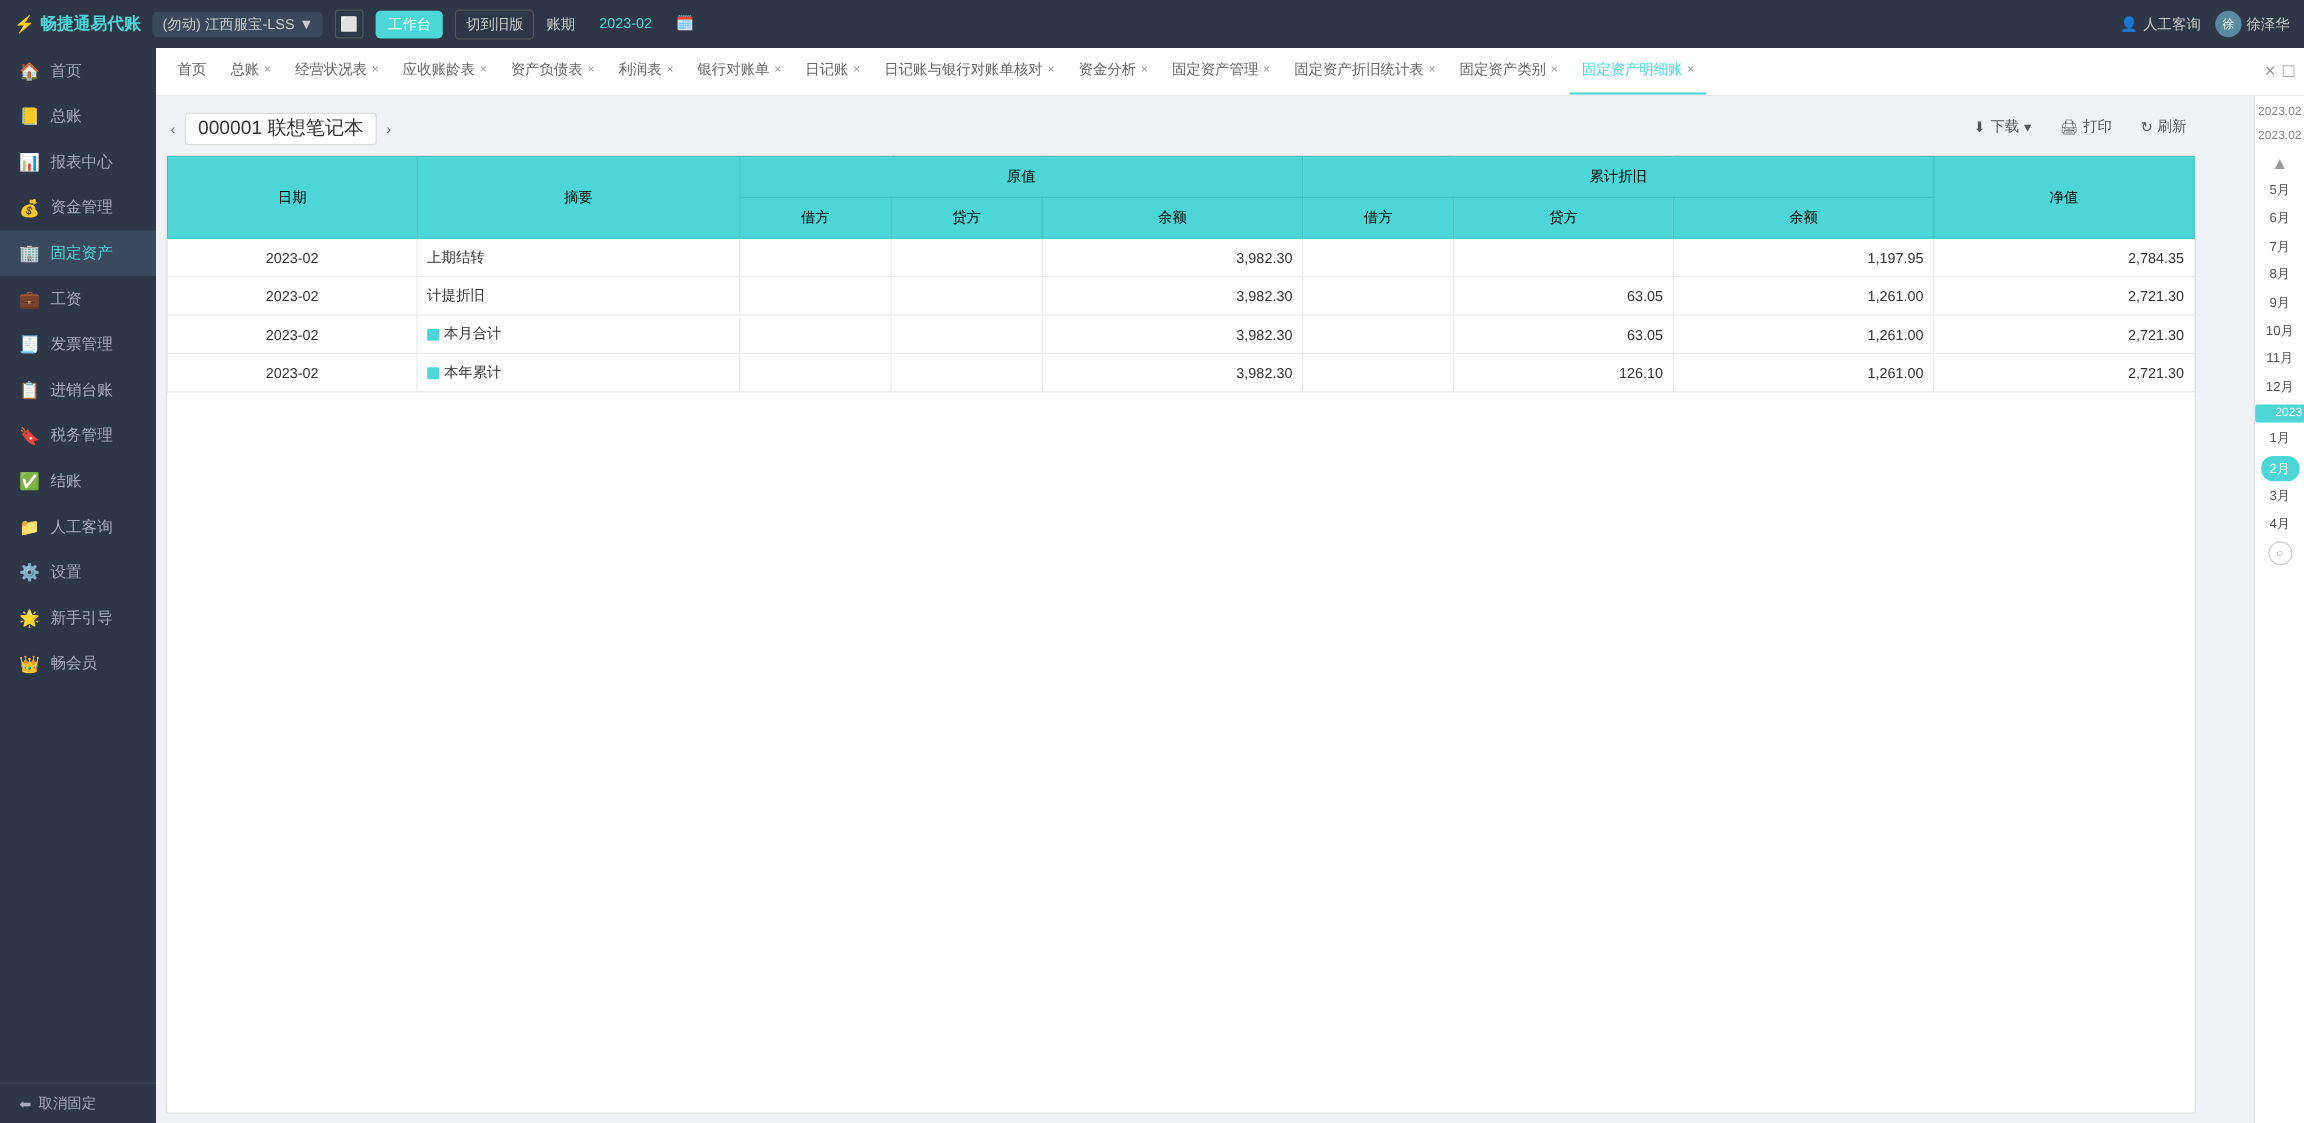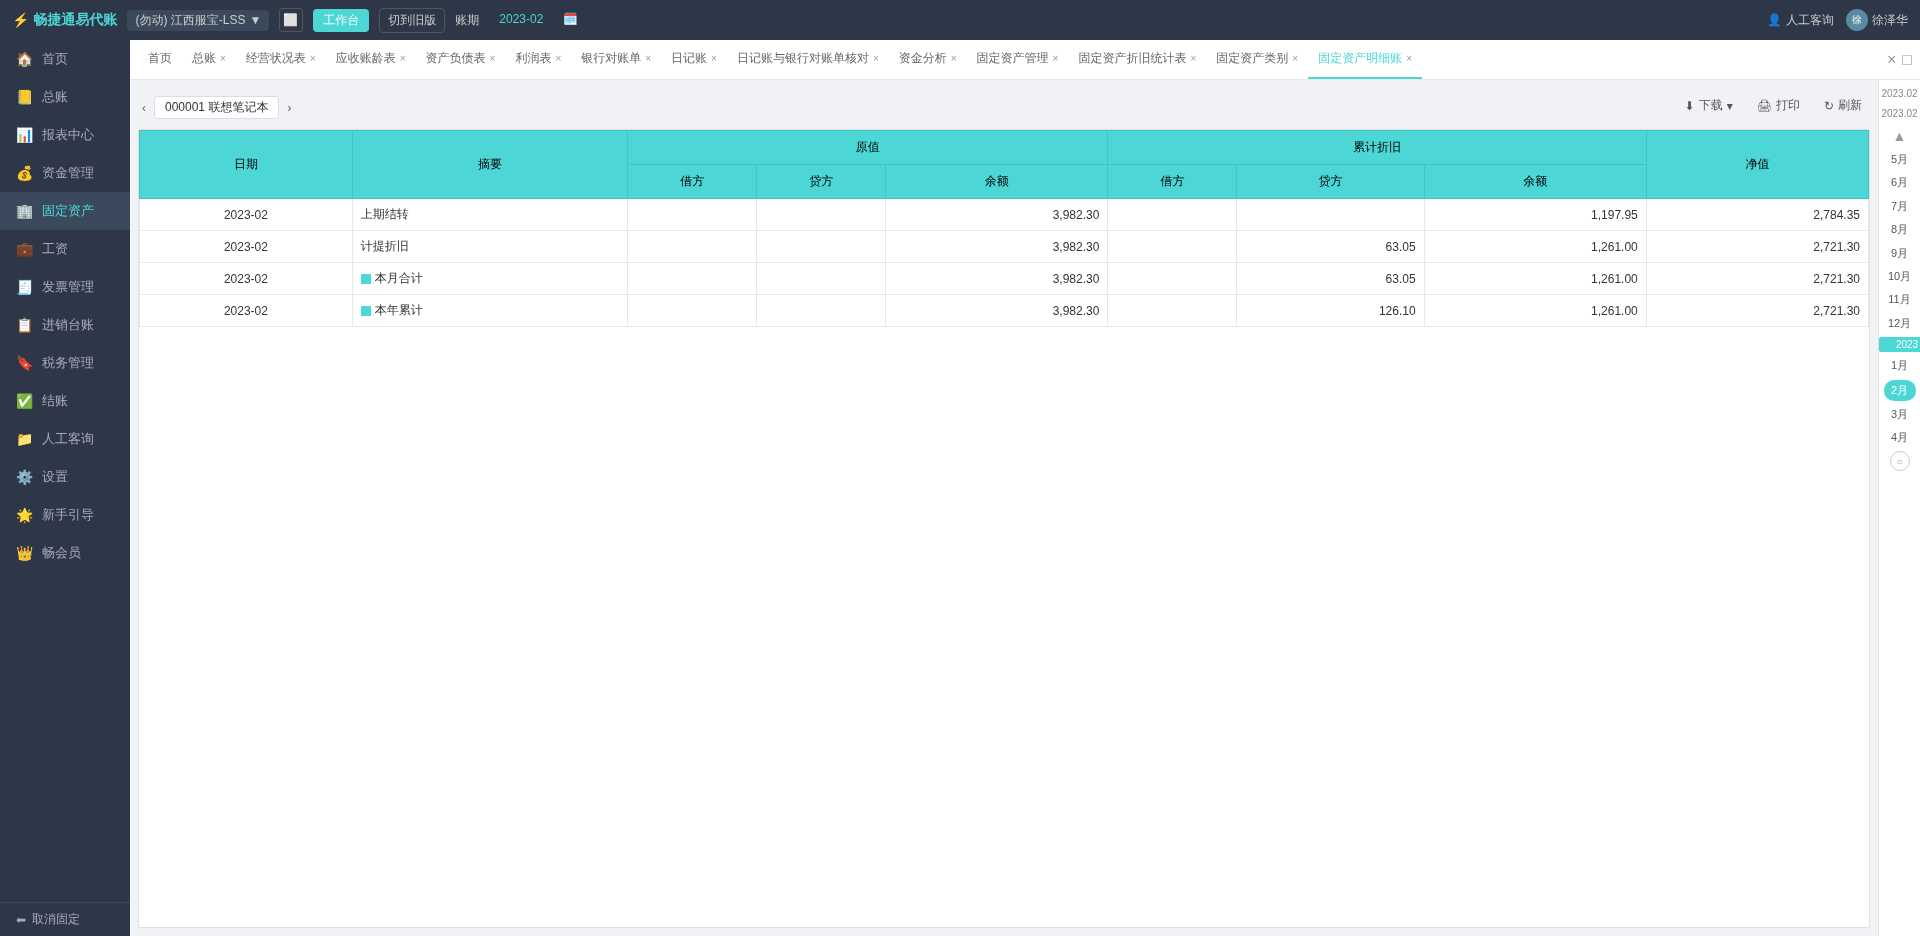--- a/index.html
+++ b/index.html
@@ -32,37 +32,37 @@
     
     .tab-item { display: flex; align-items: center; gap: 4px; padding: 0 10px; height: 38px; font-size: 12px; color: #666; cursor: pointer; border-bottom: 2px solid transparent; white-space: nowrap; flex-shrink: 0; }
     .tab-item.active { color: #4dd6d6; border-bottom: 2px solid #4dd6d6; }
     .tab-close { color: #999; font-size: 10px; cursor: pointer; }
     .tab-actions { margin-left: auto; display: flex; align-items: center; gap: 6px; color: #666; }
     .tab-action-btn { font-size: 16px; cursor: pointer; color: #999; }
 
     
     .breadcrumb-bar { display: flex; align-items: center; gap: 4px; padding: 4px 0 6px 0; font-size: 12px; color: #666; }
     .breadcrumb-btn { display: flex; align-items: center; gap: 2px; cursor: pointer; padding: 2px 4px; }
-    .breadcrumb-tag { background: #fff; border: 1px solid #ddd; border-radius: 3px; padding: 2px 10px; font-size: 12px; color: #333; }
+    .breadcrumb-tag { background: #fff; border: 1px solid #ddd; border-radius: 3px; padding: 2px 10px; font-size: 16px; color: #333; }
 
     
     .toolbar { display: flex; align-items: center; gap: 8px; justify-content: flex-end; padding: 2px 0 6px 0; }
     .toolbar-btn { display: flex; align-items: center; gap: 4px; color: #555; font-size: 12px; cursor: pointer; padding: 3px 8px; border-radius: 3px; }
 
     
     .table-container { flex: 1; overflow: auto; background: #fff; border: 1px solid #e0e0e0; border-radius: 2px; }
     table { width: 100%; border-collapse: collapse; font-size: 12px; }
     th { background: #4dd6d6; color: #000000; text-align: center; padding: 8px 6px; border: 1px solid #3cc5c5; font-weight: normal; }
     td { border: 1px solid #e8e8e8; padding: 7px 8px; color: #333; }
     td.num { text-align: right; }
     td.center { text-align: center; }
     .row-tag { display: inline-block; width: 10px; height: 10px; background: #4dd6d6; border-radius: 1px; margin-right: 4px; vertical-align: middle; }
 
     
-    .right-panel { width: 42px; background: #fff; border-left: 1px solid #e0e0e0; display: flex; flex-direction: column; align-items: center; padding-top: 4px; font-size: 11px; color: #555; overflow-y: auto; flex-shrink: 0; }
+    .right-panel { width: 42px; background: #fff; border-left: 1px solid #e0e0e0; display: flex; flex-direction: column; align-items: center; padding-top: 4px; font-size: 11px; color: #555; overflow-y: auto; flex-shrink: 0; margin-left: 40px; }
     .right-panel-item { padding: 4px 2px; text-align: center; cursor: pointer; width: 100%; line-height: 1.4; }
     .right-panel-item.date-header { color: #888; font-size: 10px; padding: 3px 2px; }
     .right-panel-nav { cursor: pointer; color: #999; padding: 4px; font-size: 14px; }
     .right-panel-circle { width: 20px; height: 20px; border-radius: 50%; border: 1px solid #ccc; display: flex; align-items: center; justify-content: center; margin: 2px auto; cursor: pointer; font-size: 10px; color: #999; }
 
     .content-wrapper { display: flex; flex: 1; overflow: hidden; }
     .main-content { flex: 1; display: flex; flex-direction: column; overflow: hidden; padding: 8px; }
   </style>
 </head>
 <body>

